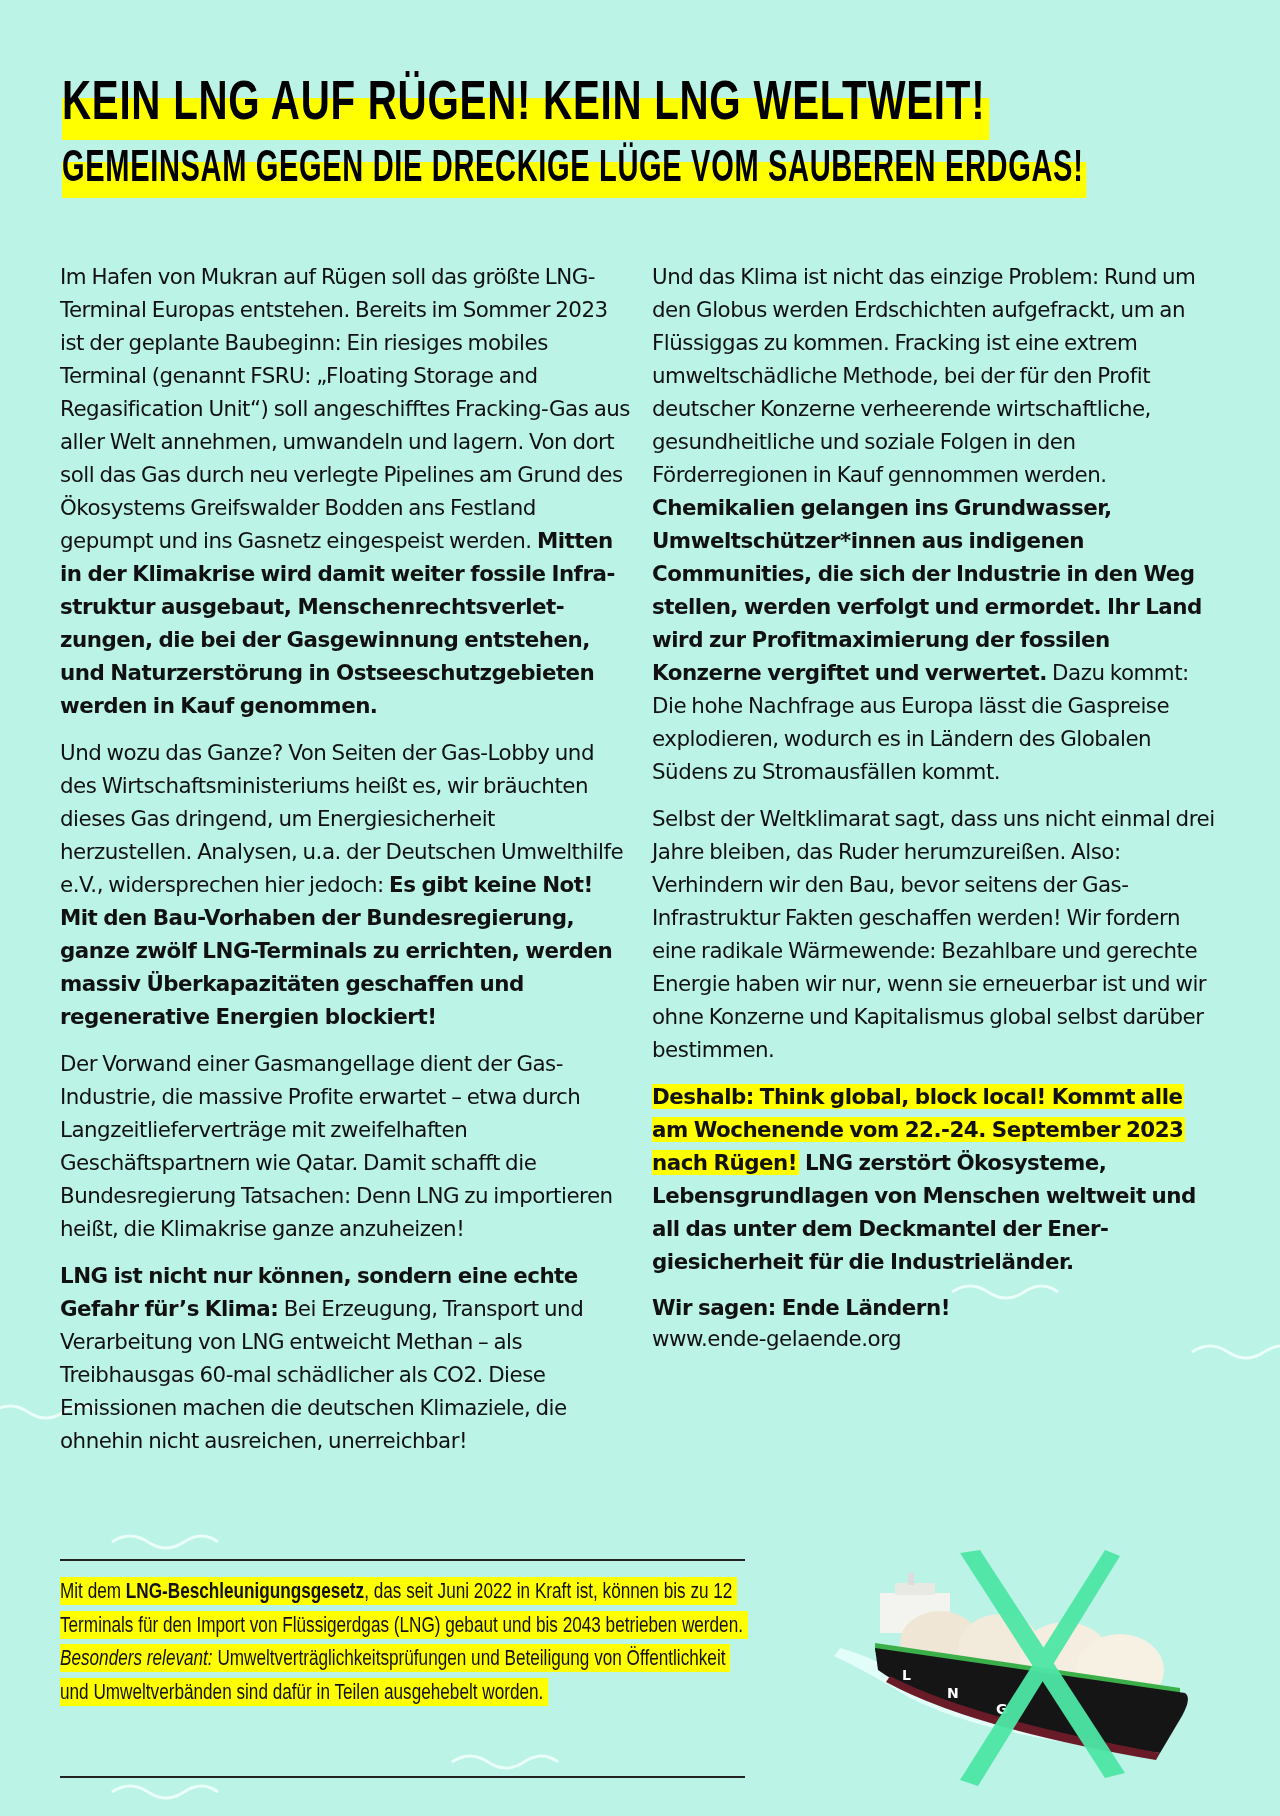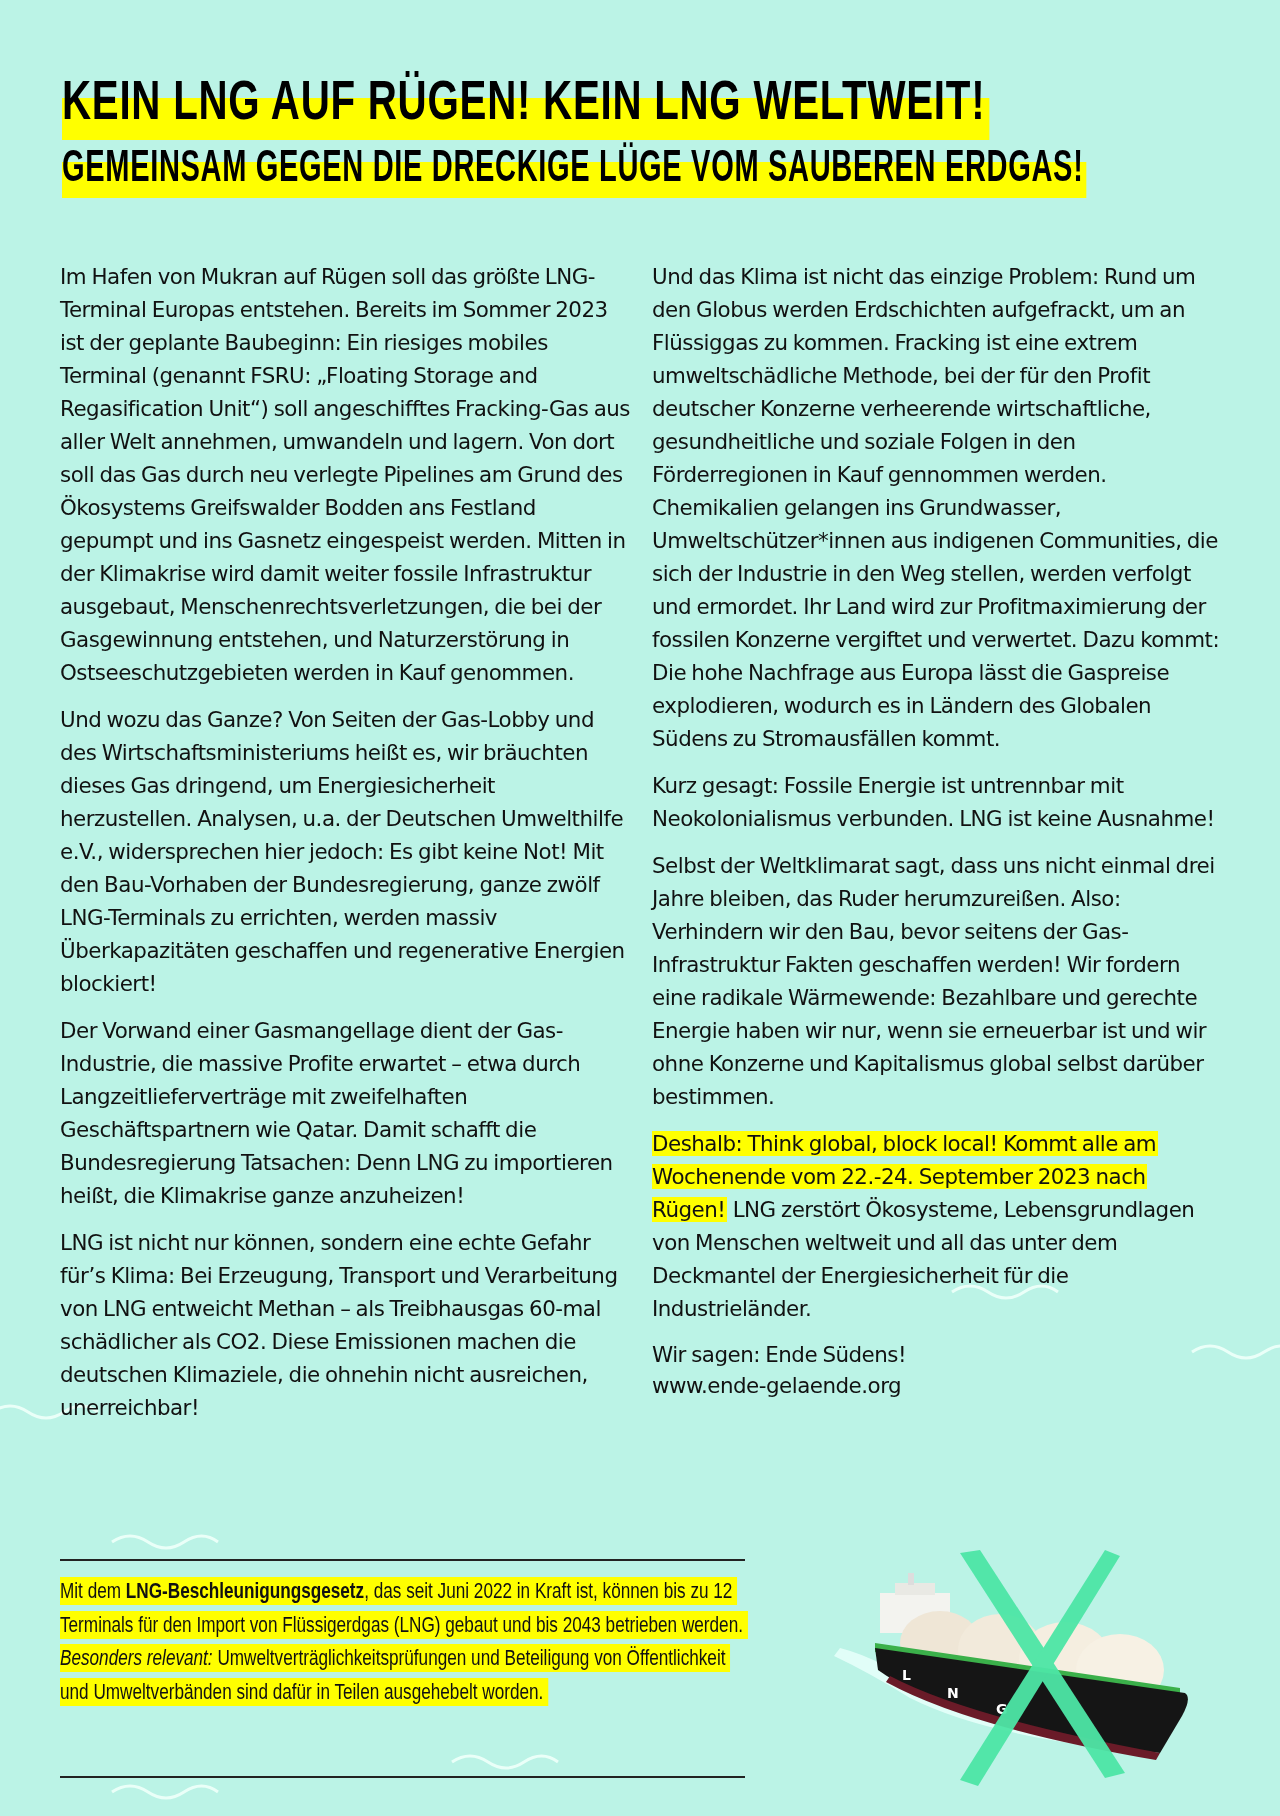--- a/index.html
+++ b/index.html
@@ -35,21 +35,21 @@
 
     
     .col {
       position: absolute; top: 260px; width: 572px;
       font-size: 21.4px; line-height: 33px; letter-spacing: -0.5px;
       word-spacing: -1px;
     }
     .col.left { left: 60px; }
     .col.right { left: 652px; }
     .col p { margin: 0 0 14px 0; text-align: left; }
-    .col b { font-weight: normal; }
+    .col b { font-weight: bold; }
     .mark { background: #ffff00; box-decoration-break: clone; -webkit-box-decoration-break: clone; padding: 0 2px 0 0; }
 
     
     .rule { position: absolute; left: 60px; width: 685px; height: 2px; background: #222; }
     .rule.top { top: 1559px; }
     .rule.bottom { top: 1776px; }
     .infobox {
       position: absolute; left: 60px; top: 1574px; width: 700px;
       font-family: "Liberation Sans", sans-serif;
       font-size: 22px; line-height: 33.5px; color: #111;
@@ -116,30 +116,27 @@
     <p>
       <b>LNG ist nicht nur können, sondern eine echte Gefahr für’s Klima:</b><span> Bei Erzeugung, Transport und Verarbeitung von LNG entweicht Methan – als Treibhausgas 60-mal schädlicher als CO2. Diese Emissionen machen die deutschen Klimaziele, die ohnehin nicht ausreichen, unerreichbar!</span>
     </p>
   </div>
 
   <div class="col right">
     <p>
       <span>Und das Klima ist nicht das einzige Problem: Rund um den Globus werden Erdschichten auf­gefrackt, um an Flüssiggas zu kommen. Fracking ist eine extrem umweltschädliche Methode, bei der für den Profit deutscher Konzerne verheeren­de wirtschaftliche, gesundheitliche und soziale Folgen in den Förderregionen in Kauf gennom­men werden. </span><b>Chemikalien gelangen ins Grund­wasser, Umweltschützer*innen aus indigenen Communities, die sich der Industrie in den Weg stellen, werden verfolgt und ermordet. Ihr Land wird zur Profitmaximierung der fos­silen Konzerne vergiftet und verwertet.</b><span> Dazu kommt: Die hohe Nachfrage aus Europa lässt die Gaspreise explodieren, wodurch es in Ländern des Globalen Südens zu Stromausfällen kommt.</span>
     </p>
     <p>
-      <b>Kurz gesagt: Fossile Energie ist untrennbar mit Neokolonialismus verbunden. LNG ist keine Ausnahme!</b>
-    </p>
-    <p>
       <span>Selbst der Weltklimarat sagt, dass uns nicht ein­mal drei Jahre bleiben, das Ruder herumzureißen. Also: Verhindern wir den Bau, bevor seitens der Gas-Infrastruktur Fakten geschaffen werden! Wir fordern eine radikale Wärmewende: Bezahlbare und gerechte Energie haben wir nur, wenn sie erneuerbar ist und wir ohne Konzerne und Kapi­talismus global selbst darüber bestimmen.</span>
     </p>
     <p>
       <b><span class="mark">Deshalb: Think global, block local! Kommt alle am Wochenende vom 22.-24. September 2023 nach Rügen!</span><span> LNG zerstört Ökosysteme, Lebensgrundlagen von Menschen weltweit und all das unter dem Deckmantel der Ener­giesicherheit für die Industrieländer.</span></b>
     </p>
     <p style="line-height:31px">
-      <b>Wir sagen: Ende Südens!</b><br>
+      <b>Wir sagen: Ende Ländern!</b><br>
       <span>www.ende-gelaende.org</span>
     </p>
   </div>
 
   <div class="rule top"></div>
   <div class="infobox">
     <div class="inner">
       <span class="mark"><span>Mit dem </span><b>LNG-Beschleunigungsgesetz</b><span>, das seit Juni 2022 in Kraft ist, können bis zu 12 Terminals für den Import von Flüssigerdgas (LNG) gebaut und bis 2043 betrieben werden. </span><i>Besonders relevant:</i><span> Umweltverträglichkeitsprüfungen und Beteiligung von Öffentlichkeit und Umweltverbänden sind dafür in Teilen ausgehebelt worden.</span></span>
     </div>
   </div>

